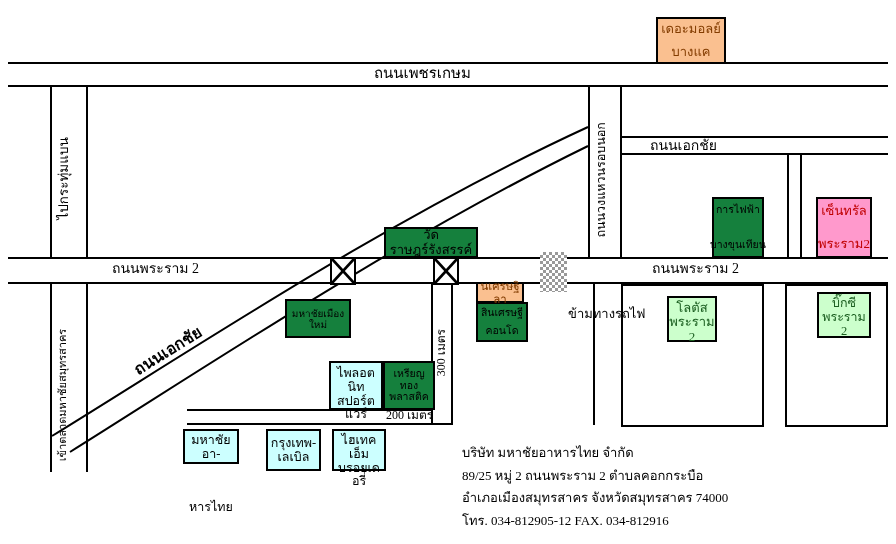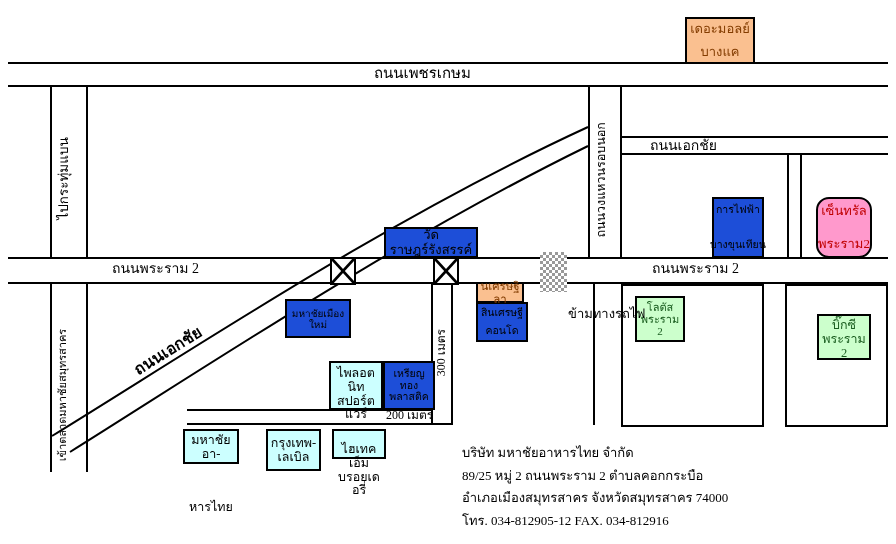--- a/index.html
+++ b/index.html
@@ -8,24 +8,24 @@
   .abs{position:absolute;box-sizing:border-box;}
   .road-h{border-top:2px solid #000;border-bottom:2px solid #000;}
   .road-v{border-left:2px solid #000;border-right:2px solid #000;}
   .lbl{position:absolute;white-space:nowrap;line-height:1.1;}
   .vrot{transform:rotate(-90deg);transform-origin:center;text-align:center;}
   .box{position:absolute;box-sizing:border-box;border:2px solid #000;display:flex;
        flex-direction:column;align-items:center;justify-content:space-between;
        text-align:center;line-height:1.1;}
   .box.center1{justify-content:center;}
   .orange{background:#FAC090;color:#833C00;}
-  .pink{background:#FF99CC;color:#C00000;border-radius:13px;}
+  .pink{background:#FF99CC;color:#C00000;}
   .green{background:#CCFFCC;color:#1b5e20;}
   .cyan{background:#CCFFFF;color:#000;}
-  .white{background:#1d4ed8;color:#000;align-items:center;}
+  .white{background:#15803d;color:#000;align-items:center;}
   .xmark{position:absolute;box-sizing:border-box;border:2px solid #000;background:#fff;z-index:6;}
   .xmark svg{display:block;width:100%;height:100%;}
   .hatch{position:absolute;z-index:4;
     background:repeating-conic-gradient(#999 0% 25%, #fff 0% 50%) 0 0 / 6px 6px;}
   .blk{position:absolute;box-sizing:border-box;border:2px solid #000;background:transparent;}
   .line{position:absolute;background:#000;}
   .z1{z-index:1}.z3{z-index:3}.z5{z-index:5}
   #curves{position:absolute;left:0;top:0;z-index:2;}
   .addr{line-height:22.6px;font-size:13px;white-space:nowrap;}
 </style>
@@ -70,21 +70,21 @@
   </svg>
   <div class="lbl z3" style="left:113px;top:342px;width:110px;text-align:center;font-size:16px;
               font-weight:bold;transform:rotate(-32deg);">ถนนเอกชัย</div>
 
   <div class="hatch" style="left:540px;top:252px;width:27px;height:40px;"></div>
   <div class="lbl z5" style="left:568px;top:261px;font-size:13px;margin-top:46px;">ข้ามทางรถไฟ</div>
 
   <div class="blk z1" style="left:621px;top:284px;width:143px;height:143px;"></div>
   <div class="blk z1" style="left:785px;top:284px;width:103px;height:143px;"></div>
 
-  <div class="box orange z3" style="left:685px;top:17px;width:70px;height:47px;font-size:13px;padding:3px 0;">
+  <div class="box orange z3" style="left:656px;top:17px;width:70px;height:47px;font-size:13px;padding:3px 0;">
     <span>เดอะมอลย์</span>
     <span>บางแค</span>
   </div>
 
   <div class="box white z3" style="left:712px;top:197px;width:52px;height:61px;font-size:10.5px;padding:5px 0;">
     <span>การไฟฟ้า</span>
     <span>บางขุนเทียน</span>
   </div>
 
   <div class="box pink z3" style="left:816px;top:197px;width:56px;height:61px;font-size:13px;padding:5px 0;">
@@ -102,26 +102,26 @@
 
   <div class="box white z3" style="left:476px;top:302px;width:52px;height:40px;font-size:10.5px;padding:3px 0;">
     <span>สินเศรษฐี</span>
     <span>คอนโด</span>
   </div>
 
   <div class="box white center1 z3" style="left:285px;top:299px;width:66px;height:39px;font-size:10px;">
     <span>มหาชัยเมืองใหม่</span>
   </div>
 
-  <div class="box green z3" style="left:635px;top:296px;width:50px;height:46px;font-size:11px;padding:3px 0;">
+  <div class="box green z3" style="left:667px;top:296px;width:50px;height:46px;font-size:13px;padding:3px 0;">
     <span>โลตัส</span>
     <span>พระราม 2</span>
   </div>
 
-  <div class="box green z3" style="left:817px;top:314px;width:54px;height:46px;font-size:12.5px;padding:3px 0;">
+  <div class="box green z3" style="left:817px;top:292px;width:54px;height:46px;font-size:12.5px;padding:3px 0;">
     <span>บิ๊กซี</span>
     <span>พระราม 2</span>
   </div>
 
   <div class="box cyan z3" style="left:329px;top:361px;width:54px;height:49px;font-size:12.5px;padding:4px 12px;">
     <span>ไพลอตนิท</span>
     <span>สปอร์ตแวร์</span>
   </div>
 
   <div class="box white z3" style="left:383px;top:361px;width:52px;height:49px;font-size:10.5px;padding:5px 0;">
@@ -132,21 +132,21 @@
   <div class="box cyan z3" style="left:183px;top:429px;width:56px;height:35px;font-size:12.5px;padding:3px 0;gap:39px;">
     <span>มหาชัยอา-</span>
     <span>หารไทย</span>
   </div>
 
   <div class="box cyan z3" style="left:266px;top:429px;width:55px;height:42px;font-size:12.5px;padding:6px 0;">
     <span>กรุงเทพ-</span>
     <span>เลเบิล</span>
   </div>
 
-  <div class="box cyan z3" style="left:332px;top:429px;width:54px;height:30px;font-size:12.5px;padding:13px 0;font-family:Liberation Mono, monospace;">
+  <div class="box cyan z3" style="left:332px;top:429px;width:54px;height:42px;font-size:12.5px;padding:3px 0;">
     <span>ไฮเทคเอ็ม</span>
     <span>บรอยเดอรี่</span>
   </div>
 
   <div class="xmark" style="left:330px;top:257px;width:26px;height:28px;">
     <svg viewBox="0 0 10 10" preserveAspectRatio="none">
       <line x1="0" y1="0" x2="10" y2="10" stroke="#000" stroke-width="1.2"></line>
       <line x1="10" y1="0" x2="0" y2="10" stroke="#000" stroke-width="1.2"></line>
     </svg>
   </div>

